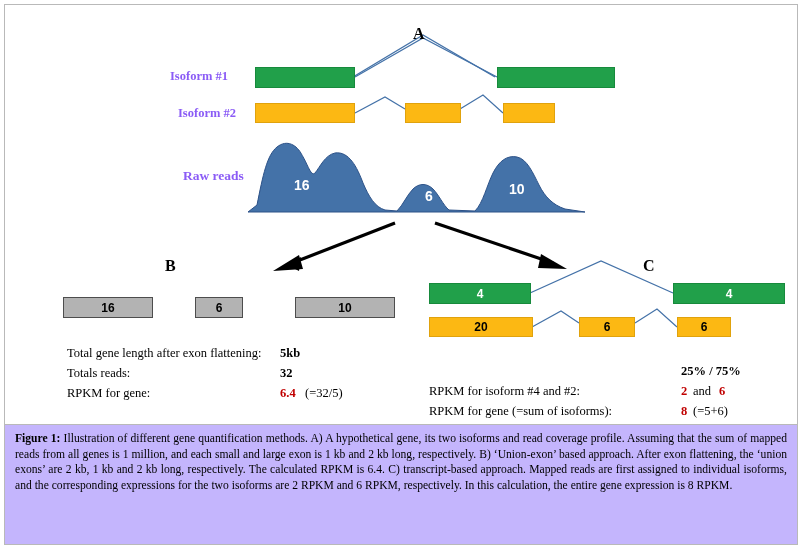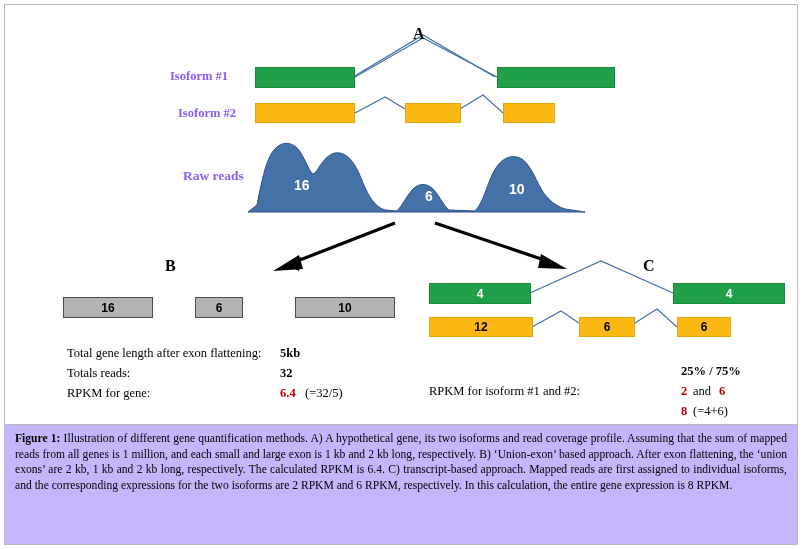--- a/index.html
+++ b/index.html
@@ -139,37 +139,38 @@
     <div class="t panel-letter" style="left:638px;top:252px;">C</div>
 
     <div class="box green" style="left:424px;top:278px;width:102px;height:21px;">
       <span class="boxtxt white">4</span>
     </div>
     <div class="box green" style="left:668px;top:278px;width:112px;height:21px;">
       <span class="boxtxt white">4</span>
     </div>
 
     <div class="box yellow" style="left:424px;top:312px;width:104px;height:20px;">
-      <span class="boxtxt">12</span>
+      <span class="boxtxt">20</span>
     </div>
     <div class="box yellow" style="left:574px;top:312px;width:56px;height:20px;">
       <span class="boxtxt">6</span>
     </div>
     <div class="box yellow" style="left:672px;top:312px;width:54px;height:20px;">
       <span class="boxtxt">6</span>
     </div>
 
     <div class="t stat-val" style="left:676px;top:359px;">25% / 75%</div>
 
-    <div class="t stat" style="left:424px;top:379px;">RPKM for isoform #1 and #2:</div>
+    <div class="t stat" style="left:424px;top:379px;">RPKM for isoform #4 and #2:</div>
     <div class="t stat-red" style="left:676px;top:379px;">2</div>
     <div class="t stat" style="left:688px;top:379px;">and</div>
     <div class="t stat-red" style="left:714px;top:379px;">6</div>
 
+    <div class="t stat" style="left:424px;top:399px;">RPKM for gene (=sum of isoforms):</div>
     <div class="t stat-red" style="left:676px;top:399px;">8</div>
-    <div class="t stat" style="left:688px;top:399px;">(=4+6)</div>
+    <div class="t stat" style="left:688px;top:399px;">(=5+6)</div>
 
   </div>
 
   <div class="capbox">
     <div class="caption"><b>Figure 1:</b><span> Illustration of different gene quantification methods. A) A hypothetical gene, its two isoforms and read coverage profile. Assuming that the sum of mapped reads from all genes is 1 million, and each small and large exon is 1 kb and 2 kb long, respectively. B) ‘Union-exon’ based approach. After exon flattening, the ‘union exons’ are 2 kb, 1 kb and 2 kb long, respectively. The calculated RPKM is 6.4. C) transcript-based approach. Mapped reads are first assigned to individual isoforms, and the corresponding expressions for the two isoforms are 2 RPKM and 6 RPKM, respectively. In this calculation, the entire gene expression is 8 RPKM.</span></div>
   </div>
 </div>
 
 </body></html>

